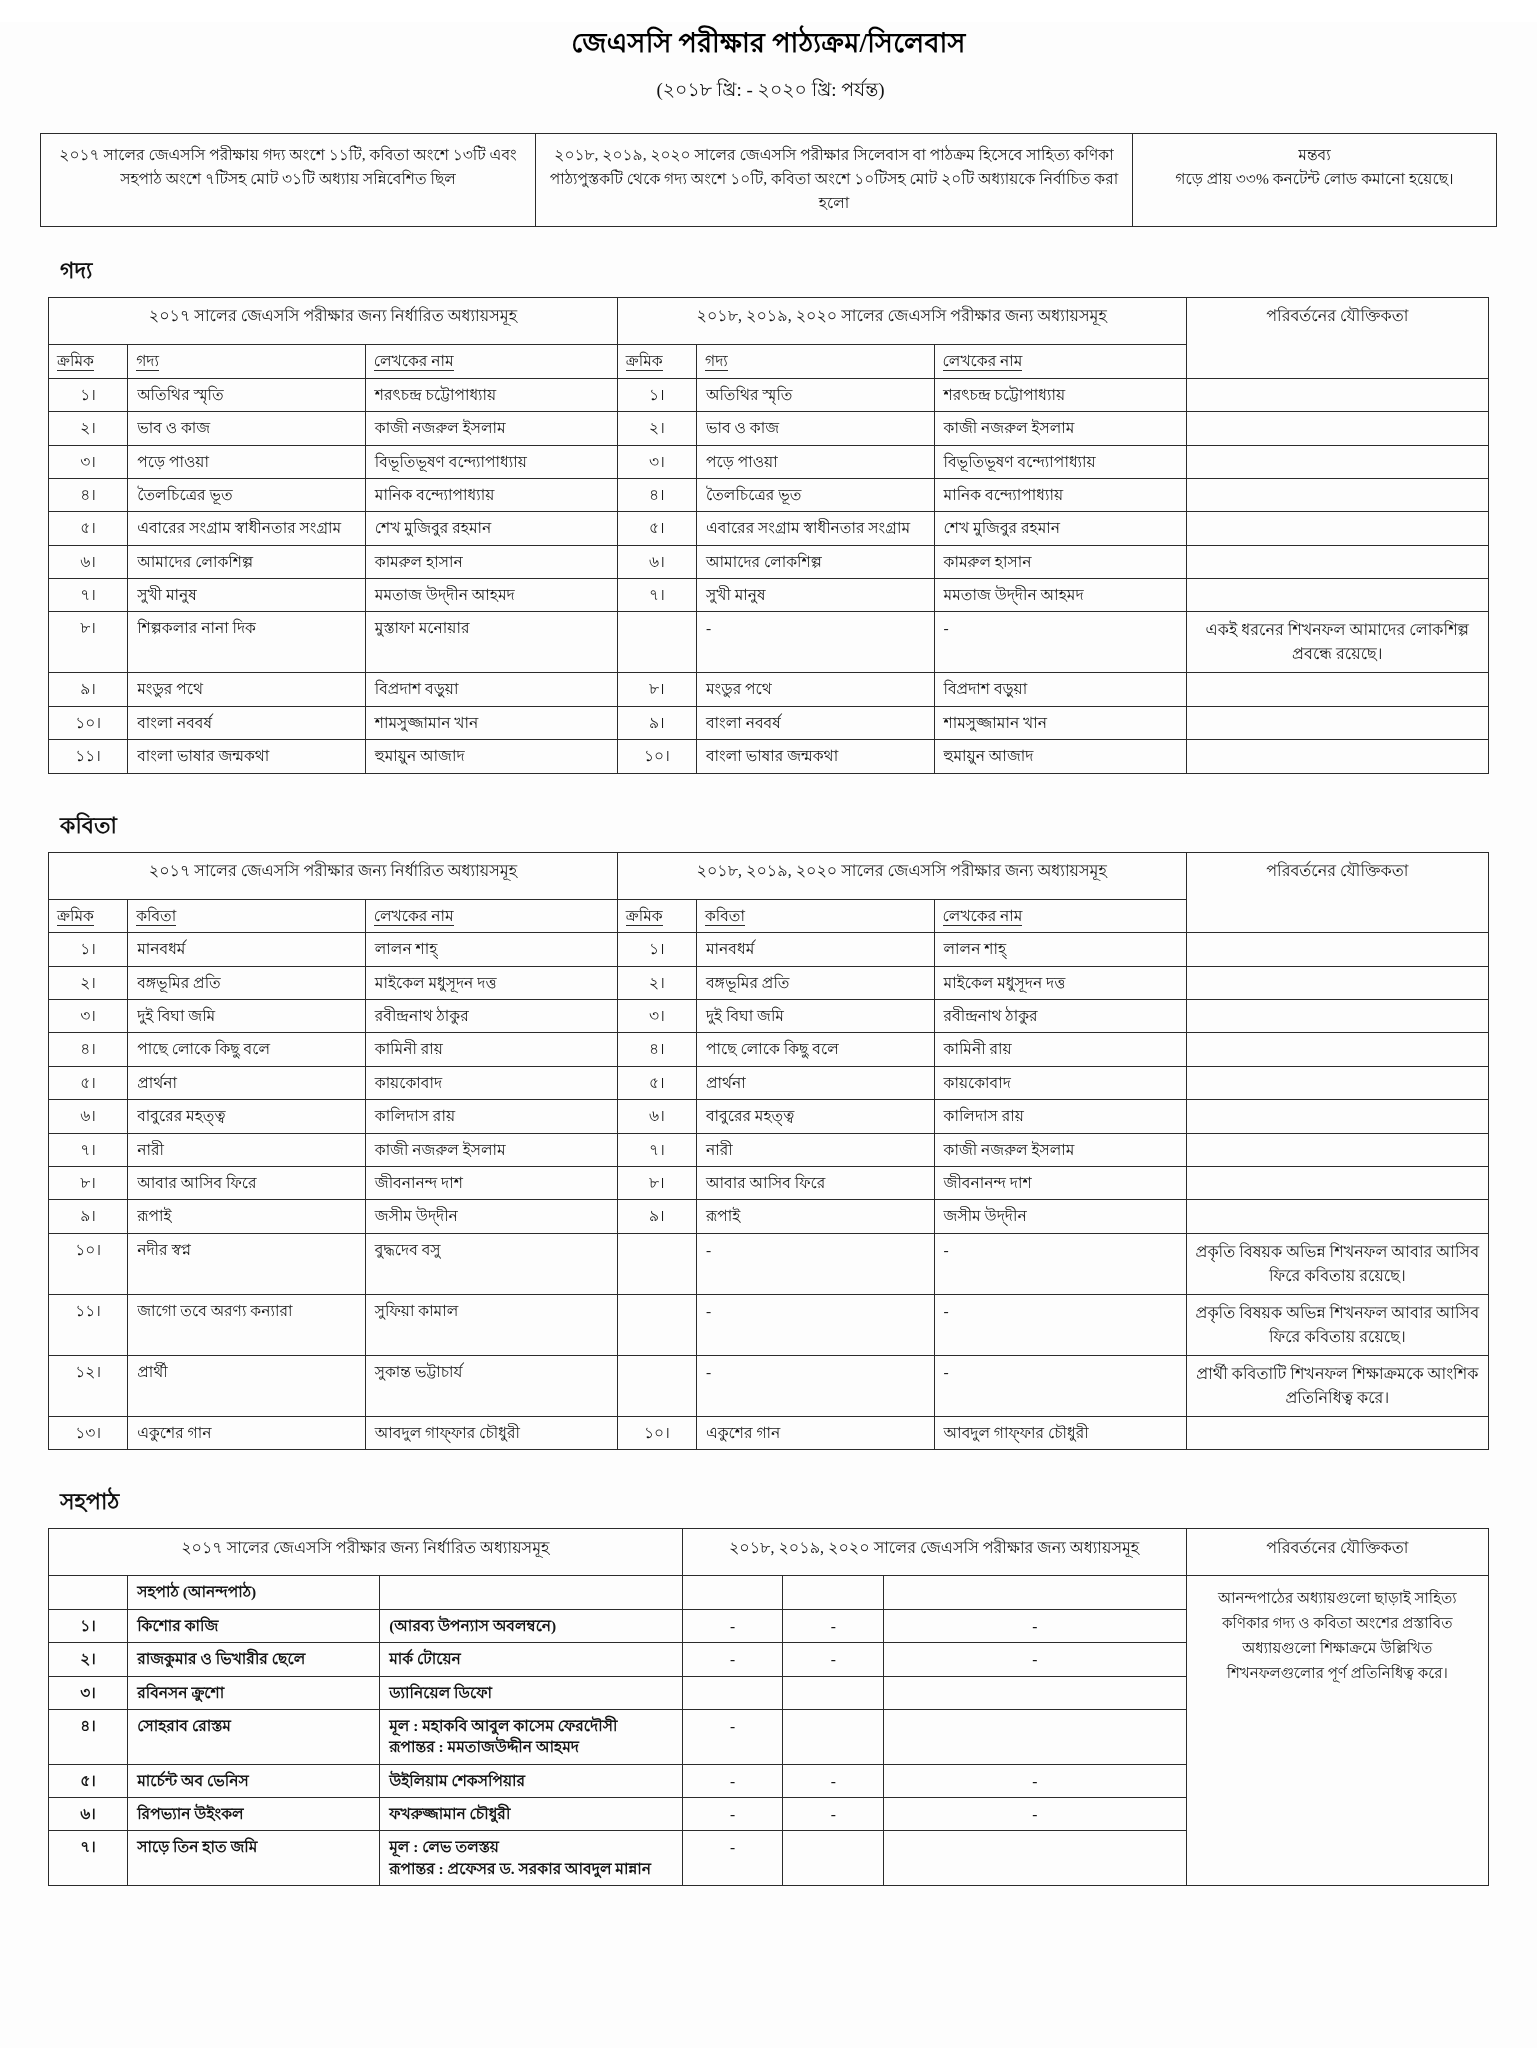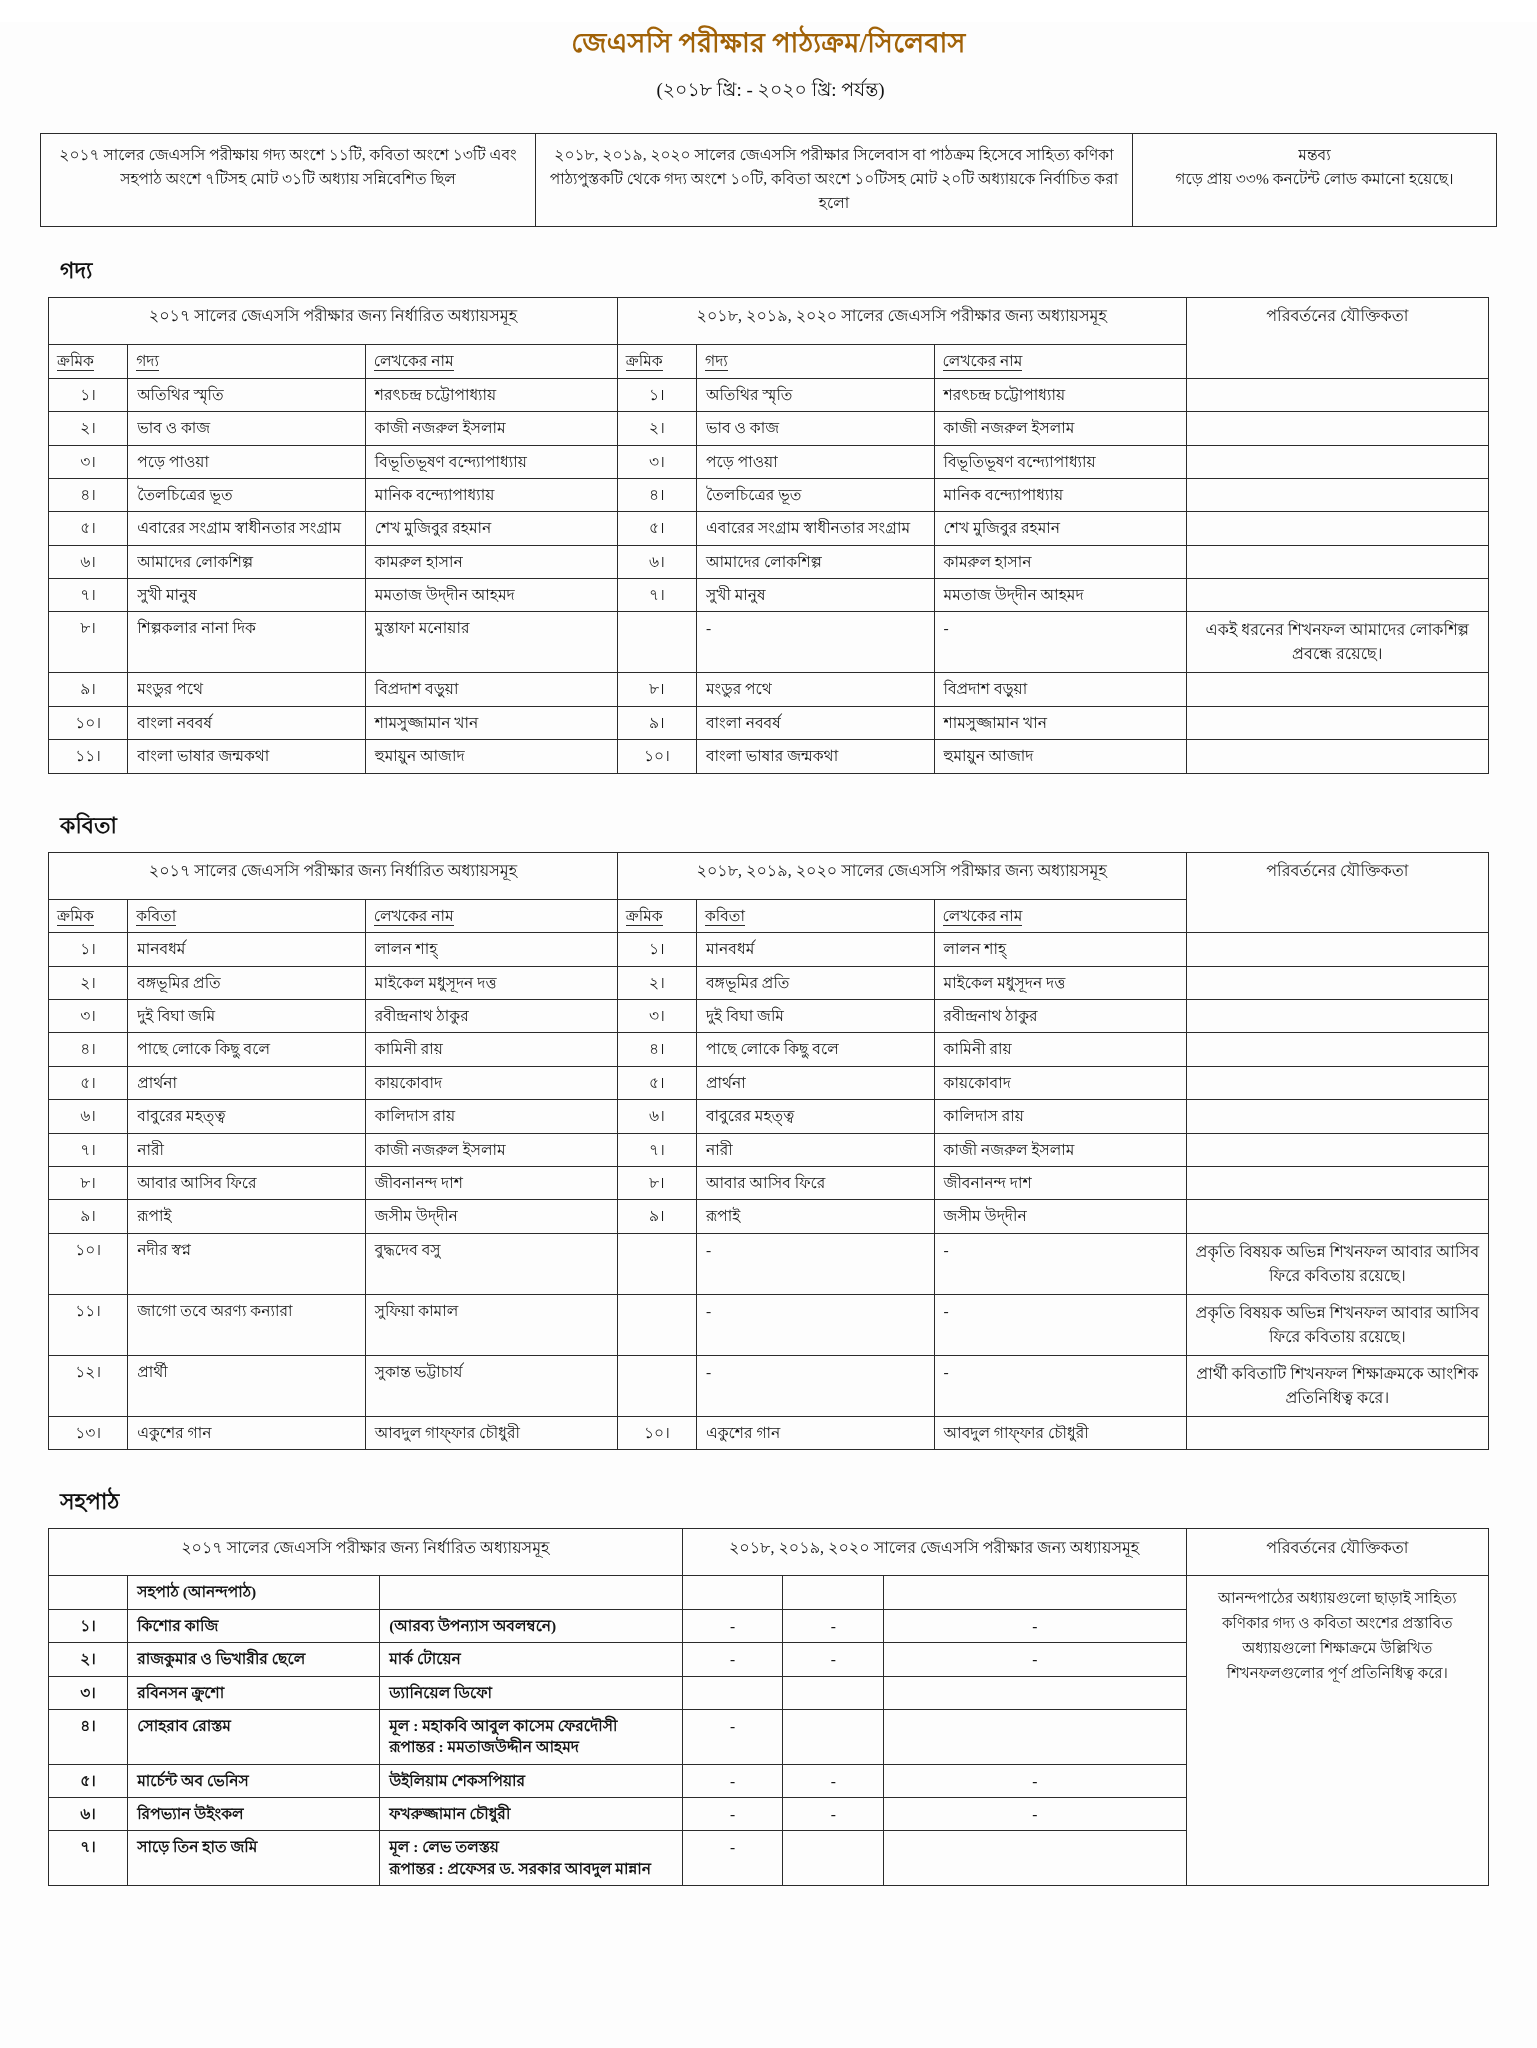--- a/index.html
+++ b/index.html
@@ -25,21 +25,21 @@
     background: #fdfdfd;
   }
 
   
   .doc-title {
     text-align: center;
     font-size: 27px;
     font-weight: 600;
     letter-spacing: .3px;
     margin: 22px 0 0 0;
-    color: #a16207;
+    color: #000000;
   }
   .doc-subtitle {
     text-align: center;
     font-size: 19px;
     margin: 8px 0 0 4px;
     color: #111;
   }
   .doc-subject {
     text-align: center;
     font-size: 21px;

